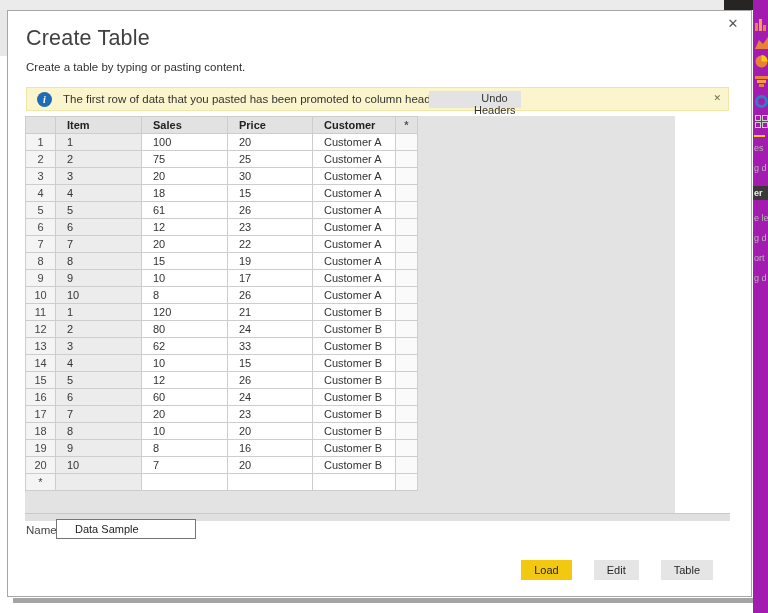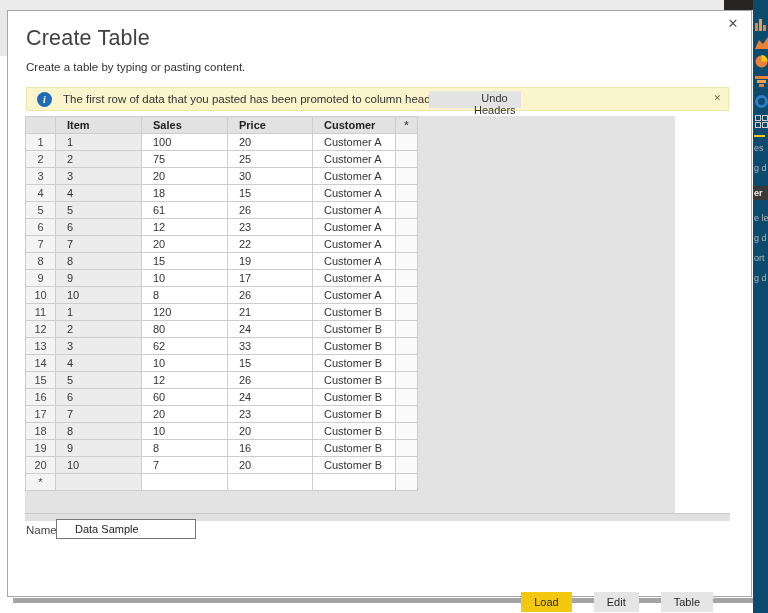--- a/index.html
+++ b/index.html
@@ -8,21 +8,21 @@
     background:#ffffff;
     font-family:"Liberation Sans","DejaVu Sans",sans-serif;
     -webkit-font-smoothing:antialiased;
   }
   .abs{position:absolute;}
 
   
   .top-strip{left:0;top:0;width:724px;height:10px;background:#ebebeb;}
   .corner-block{left:724px;top:0;width:44px;height:10px;background:#262524;}
   .left-gray{left:0;top:10px;width:7px;height:46px;background:#e8e8e8;}
-  .right-pane{left:753px;top:0;width:15px;height:613px;background:#0c4a6e;overflow:hidden;z-index:1;}
+  .right-pane{left:753px;top:0;width:15px;height:613px;background:#a21caf;overflow:hidden;z-index:1;}
   .rs-icon{position:absolute;left:2px;width:13px;height:13px;}
   .rs-line{position:absolute;left:1px;top:135px;width:11px;height:2px;background:#f2c811;}
   .frag{position:absolute;left:1px;font-size:9px;line-height:10px;color:#b8b6b4;white-space:nowrap;}
   .frag.hdr{color:#f0eeec;font-weight:bold;background:#3a3937;padding:2px 1px;left:0;width:15px;}
 
   
   .dialog-shadow{left:13px;top:598px;width:740px;height:5px;background:#a4a4a4;}
   .dialog{
     left:7px;top:10px;width:743px;height:585px;background:#ffffff;
     border:1px solid #a6a6a6;z-index:2;
@@ -60,21 +60,21 @@
   .grid td:nth-child(6){background:#fafafa;padding:0;}
   .hscrollbar{position:absolute;left:0;top:397px;width:705px;height:8px;background:#e0e0e0;
     border-top:1px solid #c9c9c9;box-sizing:border-box;}
 
   
   .name-label{left:18px;top:513px;font-size:11.5px;color:#444;}
   .name-input{left:48px;top:508px;width:140px;height:20px;border:1px solid #767676;
     box-sizing:border-box;font-size:11px;font-family:inherit;padding:0 18px;color:#222;background:#fff;}
 
   
-  .btn-row{top:549px;right:38px;display:flex;gap:22px;margin-top:32px;}
+  .btn-row{top:549px;right:38px;display:flex;gap:22px;}
   .btn{height:20px;min-width:40px;padding:0 13px;border:none;font-size:11px;color:#262626;
     font-family:inherit;cursor:pointer;background:#e5e5e5;}
   .btn.primary{background:#f2c811;}
 </style>
 </head>
 <body>
 
 <div class="abs top-strip"></div>
 <div class="abs corner-block"></div>
 <div class="abs left-gray"></div>

